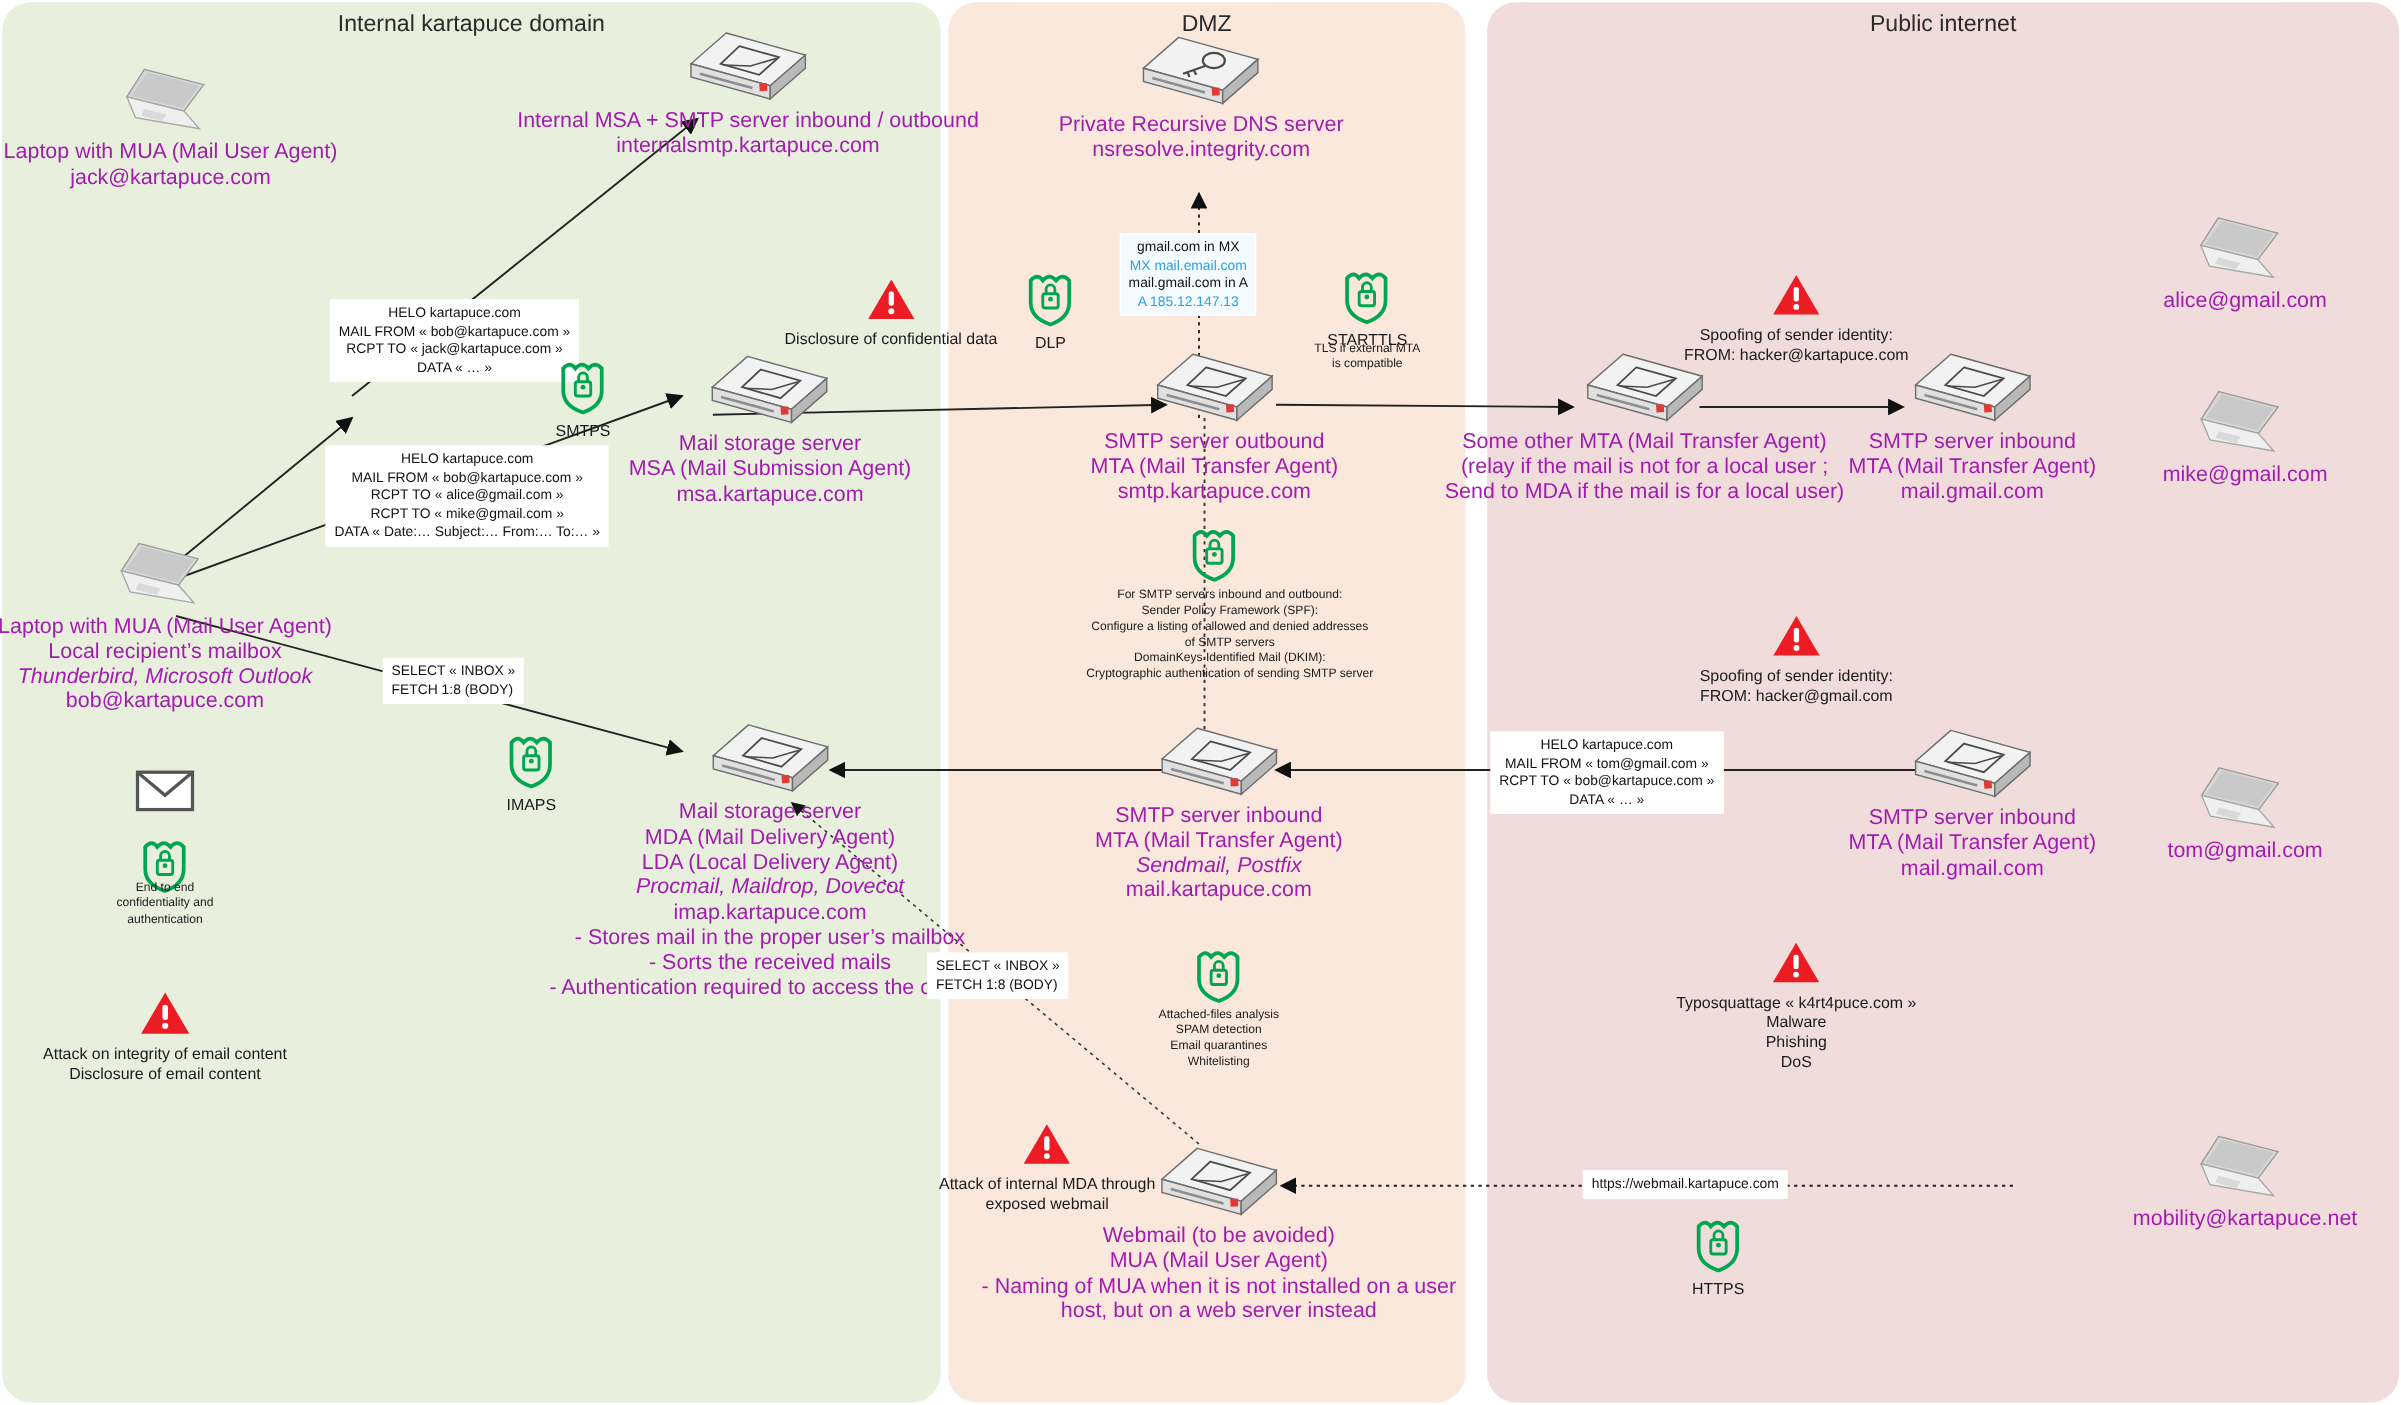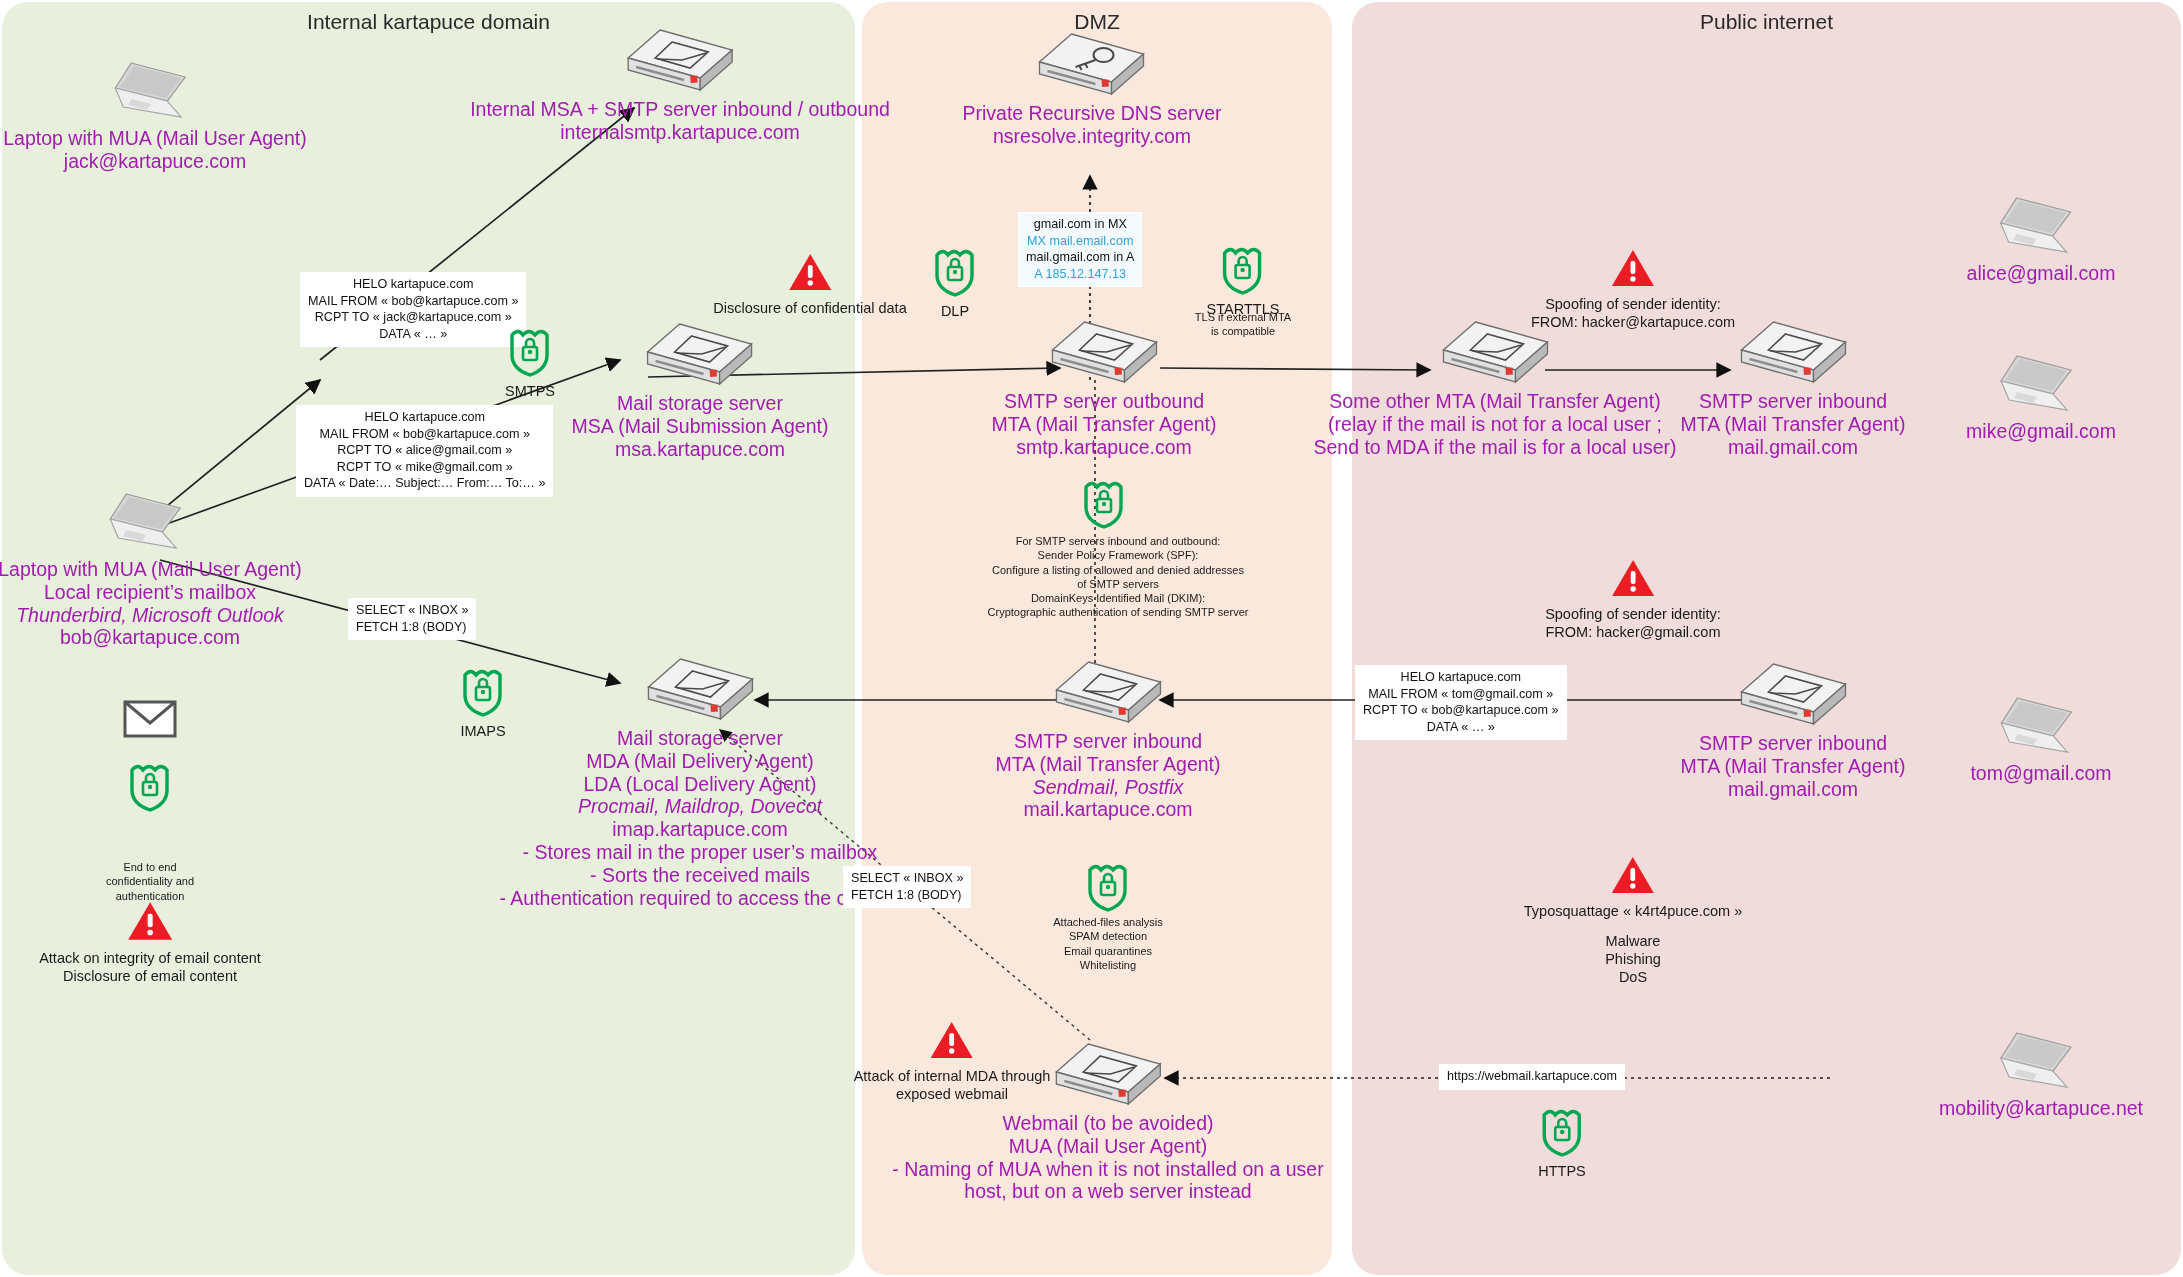--- a/index.html
+++ b/index.html
@@ -330,21 +330,21 @@
   </div>
 
   <div class="shield" style="left:150px;top:760px;">
     <svg width="46" height="52" viewBox="0 0 46 52">
       <path d="M5,10 q6,-7 11,0 q6,-7 12,0 q6,-7 12,0 v20 q0,14 -17,20 q-18,-6 -18,-20 z" fill="none" stroke="#00a650" stroke-width="3.4"></path>
       <rect x="16" y="22" width="14" height="13" rx="2" fill="none" stroke="#00a650" stroke-width="2.6"></rect>
       <path d="M19,22 v-4 a4,4 0 0 1 8,0 v4" fill="none" stroke="#00a650" stroke-width="2.6"></path>
       <circle cx="23" cy="27" r="2.2" fill="#00a650"></circle>
     </svg>
   </div>
-  <div class="note" style="left:150px;top:860px;">
+  <div class="note" style="left:150px;top:800px;">
     <div>End to end</div>
     <div>confidentiality and</div>
     <div>authentication</div>
   </div>
 
   <div class="warn" style="left:150px;top:900px;">
     <svg width="46" height="42" viewBox="0 0 44 40">
       <path d="M22,2 L43,38 L1,38 Z" fill="#ec1c24"></path>
       <rect x="19.6" y="13" width="4.8" height="13" rx="2" fill="#fff"></rect>
       <circle cx="22" cy="31" r="2.7" fill="#fff"></circle>
@@ -474,21 +474,21 @@
     <div class="lbl">tom@gmail.com</div>
   </div>
 
   <div class="warn" style="left:1633px;top:855px;">
     <svg width="44" height="40" viewBox="0 0 44 40">
       <path d="M22,2 L43,38 L1,38 Z" fill="#ec1c24"></path>
       <rect x="19.6" y="13" width="4.8" height="13" rx="2" fill="#fff"></rect>
       <circle cx="22" cy="31" r="2.7" fill="#fff"></circle>
     </svg>
     <div class="cap">Typosquattage « k4rt4puce.com »</div>
-    <div class="cap" style="margin-top:12px">Malware</div>
+    <div class="cap" style="margin-top:0">Malware</div>
     <div class="cap" style="margin-top:0">Phishing</div>
     <div class="cap" style="margin-top:0">DoS</div>
   </div>
 
   <div class="warn" style="left:952px;top:1020px;">
     <svg width="44" height="40" viewBox="0 0 44 40">
       <path d="M22,2 L43,38 L1,38 Z" fill="#ec1c24"></path>
       <rect x="19.6" y="13" width="4.8" height="13" rx="2" fill="#fff"></rect>
       <circle cx="22" cy="31" r="2.7" fill="#fff"></circle>
     </svg>

